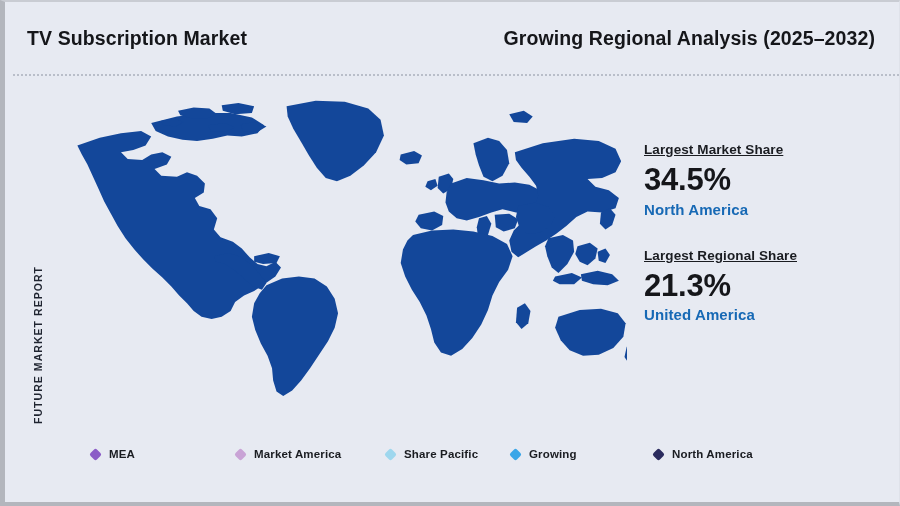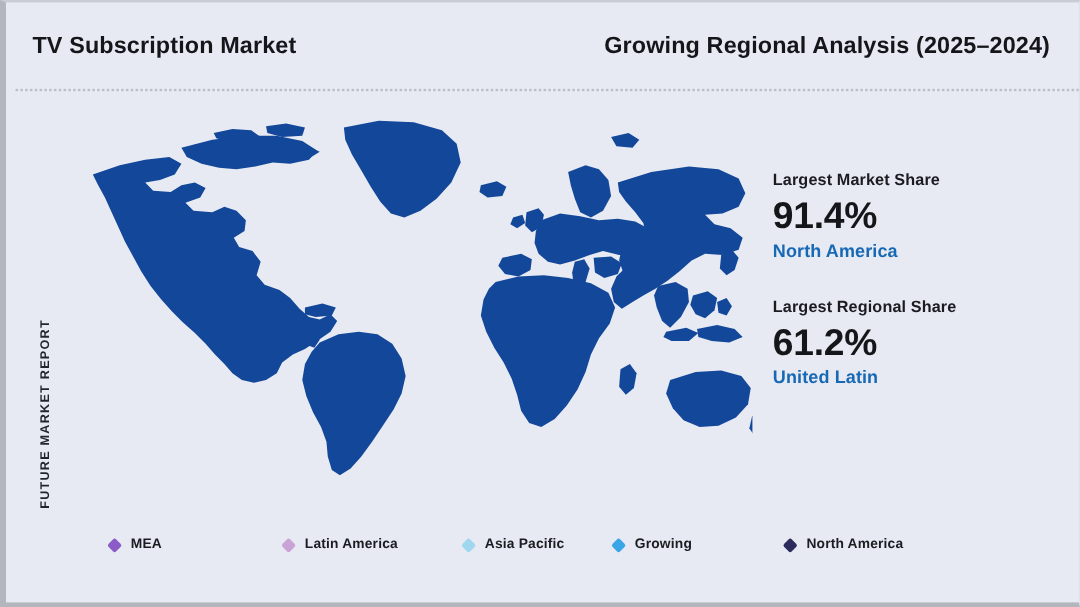--- a/index.html
+++ b/index.html
@@ -96,20 +96,21 @@
     top: 140px;
     width: 240px;
   }
   .stat-block { margin-bottom: 30px; }
   .stat-label {
     font-size: 13.5px;
     font-weight: bold;
     color: #1a1c21;
     letter-spacing: 0.1px;
     margin-bottom: 7px;
+    text-decoration: underline;
   }
   .stat-value {
     font-size: 31px;
     font-weight: bold;
     color: #15161a;
     line-height: 1.05;
     letter-spacing: -0.2px;
     margin-bottom: 4px;
   }
   .stat-region {
@@ -149,21 +150,21 @@
     letter-spacing: 0.15px;
   }
 </style>
 </head>
 <body>
 
 <div class="poster" style="background: rgb(231, 234, 242); padding-left: 31px;">
 
   <div class="header">
     <div class="title-left">TV Subscription Market</div>
-    <div class="title-right">Growing Regional Analysis (2025–2024)</div>
+    <div class="title-right">Growing Regional Analysis (2025–2032)</div>
   </div>
   <div class="divider"></div>
 
   <div class="brand">
     <span class="brand-inner">FUTURE MARKET REPORT</span>
   </div>
 
   <div class="map-wrap">
     <svg viewBox="0 0 1000 572" preserveAspectRatio="xMidYMid meet">
       <g class="land" style="fill: rgb(19, 71, 154);">
@@ -225,47 +226,47 @@
 
         <path d="M356,342 L384,330 L414,326 L442,330 L464,344 L478,366 L484,392 L478,418 L466,442 L450,466 L434,490 L418,512 L402,530 L386,540 L374,532 L368,512 L366,490 L358,468 L346,446 L336,422 L330,398 L334,374 L344,356 Z" style="fill: rgb(19, 71, 154);"></path>
       </g>
     </svg>
   </div>
 
   <div class="stats">
 
     <div class="stat-block">
       <div class="stat-label">Largest Market Share</div>
-      <div class="stat-value">91.4%</div>
+      <div class="stat-value">34.5%</div>
       <div class="stat-region">North America</div>
     </div>
 
     <div class="stat-block">
       <div class="stat-label">Largest Regional Share</div>
-      <div class="stat-value">61.2%</div>
-      <div class="stat-region">United Latin</div>
+      <div class="stat-value">21.3%</div>
+      <div class="stat-region">United America</div>
     </div>
 
   </div>
 
   <div class="legend">
 
     <div class="legend-item" style="left:0px;">
       <span class="legend-dot" style="background: rgb(139, 92, 199);"></span>
       <span class="legend-text">MEA</span>
     </div>
 
     <div class="legend-item" style="left:145px;">
       <span class="legend-dot" style="background: rgb(201, 163, 214);"></span>
-      <span class="legend-text">Latin America</span>
+      <span class="legend-text">Market America</span>
     </div>
 
     <div class="legend-item" style="left:295px;">
       <span class="legend-dot" style="background: rgb(158, 215, 238);"></span>
-      <span class="legend-text">Asia Pacific</span>
+      <span class="legend-text">Share Pacific</span>
     </div>
 
     <div class="legend-item" style="left:420px;">
       <span class="legend-dot" style="background: rgb(58, 166, 232);"></span>
       <span class="legend-text">Growing</span>
     </div>
 
     <div class="legend-item" style="left:563px;">
       <span class="legend-dot" style="background: rgb(43, 43, 94);"></span>
       <span class="legend-text">North America</span>

